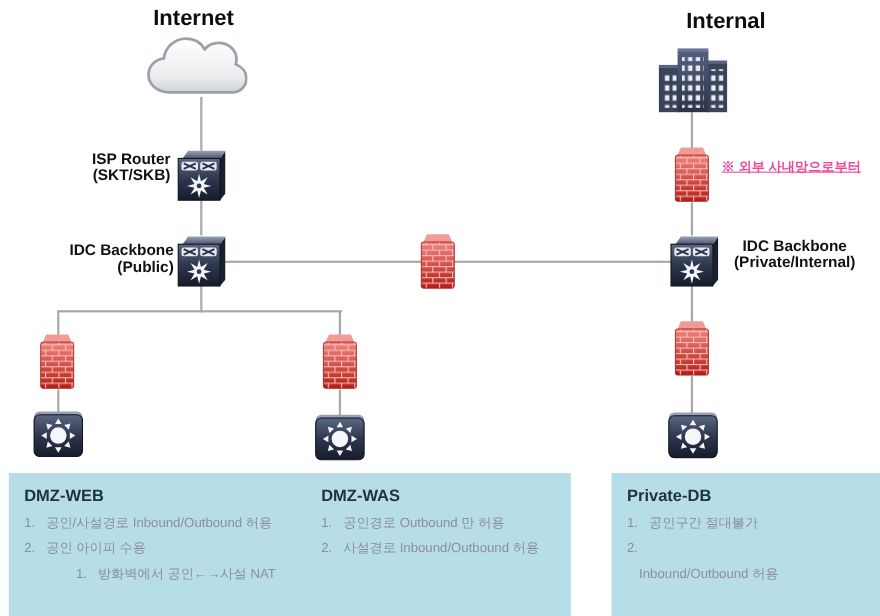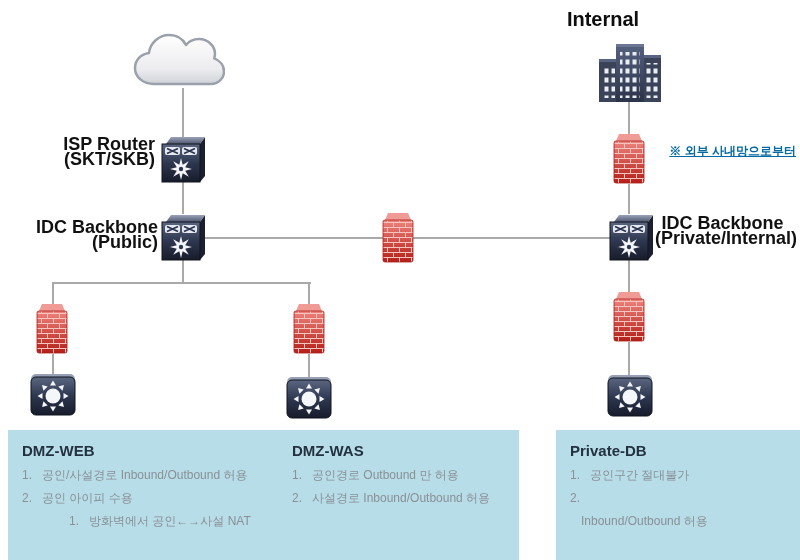--- a/index.html
+++ b/index.html
@@ -1,24 +1,24 @@
 <!DOCTYPE html>
 <html><head>
 <meta charset="utf-8">
 <style>
   html,body{margin:0;padding:0;background:#fff;}
   .stage{position:relative;width:800px;height:560px;background:#fff;overflow:hidden;
          font-family:"Liberation Sans",sans-serif;}
   .ln{position:absolute;background:#a9a9a9;z-index:1;}
   .icon{position:absolute;z-index:2;line-height:0;}
   .net-title{position:absolute;font-size:20px;font-weight:700;color:#0d0d0d;text-align:center;z-index:3;}
-  .dev-label{position:absolute;font-size:18px;font-weight:700;color:#111;line-height:15px;z-index:3;}
+  .dev-label{position:absolute;font-size:14px;font-weight:700;color:#111;line-height:15px;z-index:3;}
   .dev-label.r{text-align:right;}
   .dev-label.c{text-align:center;}
-  .note{position:absolute;font-size:12px;font-weight:700;color:#0369a1;line-height:15px;z-index:3;text-align:right;}
+  .note{position:absolute;font-size:12px;font-weight:700;color:#ec4899;line-height:15px;z-index:3;}
   .note div{text-decoration:underline;}
   .zone{position:absolute;top:430px;height:130px;background:#b7dde8;z-index:2;
         padding:12px 0 0 8px;box-sizing:border-box;}
   .zone-title{font-size:15px;font-weight:700;color:#233140;line-height:17px;margin:0 0 8px 6px;}
   .zrow{display:flex;font-size:12px;color:#8a9096;line-height:16px;margin:0 0 7px 6px;}
   .zrow .znum{width:20px;flex:0 0 20px;}
   .zrow.sub{margin-left:53px;}
   .zrow.cont{margin-left:17px;}
 </style>
 </head>
@@ -66,21 +66,22 @@
   <div class="ln" style="left:52px;top:282px;width:259px;height:2px"></div>
   <div class="ln" style="left:52px;top:283px;width:2px;height:22px"></div>
   <div class="ln" style="left:52px;top:354px;width:2px;height:21px"></div>
   <div class="ln" style="left:308px;top:283px;width:2px;height:22px"></div>
   <div class="ln" style="left:308px;top:354px;width:2px;height:24px"></div>
   <div class="ln" style="left:628px;top:102px;width:2px;height:33px"></div>
   <div class="ln" style="left:628px;top:184px;width:2px;height:30px"></div>
   <div class="ln" style="left:628px;top:260px;width:2px;height:32px"></div>
   <div class="ln" style="left:628px;top:342px;width:2px;height:34px"></div>
 
-  <div class="net-title" style="left:543px;top:8px;width:120px">Internal</div>
+  <div class="net-title" style="left:116px;top:6px;width:120px">Internet</div>
+  <div class="net-title" style="left:600px;top:8px;width:120px">Internal</div>
 
   <div class="icon" style="left:131px;top:31px">
     <svg width="94" height="60" viewBox="0 0 94 60">
       <path d="M23,53 C12,53 4,46 4,37 C4,29 10,23 18,22 C19,12 28,4 38,4 C46,4 52,8 55,14 C58,10 63,8 68,8 C77,8 84,15 84,23 C84,24.5 83.7,26 83.2,27.4 C89,29.5 93,34.5 93,40.5 C93,47.5 87,53 80,53 Z" fill="url(#gCloud)" stroke="#9aa1ab" stroke-width="2.5" stroke-linejoin="round"></path>
     </svg>
   </div>
 
   <div class="icon" style="left:597px;top:41px">
     <svg width="66" height="62" viewBox="0 0 66 62">
       <rect x="2" y="18" width="19" height="4" fill="#596482"></rect>

